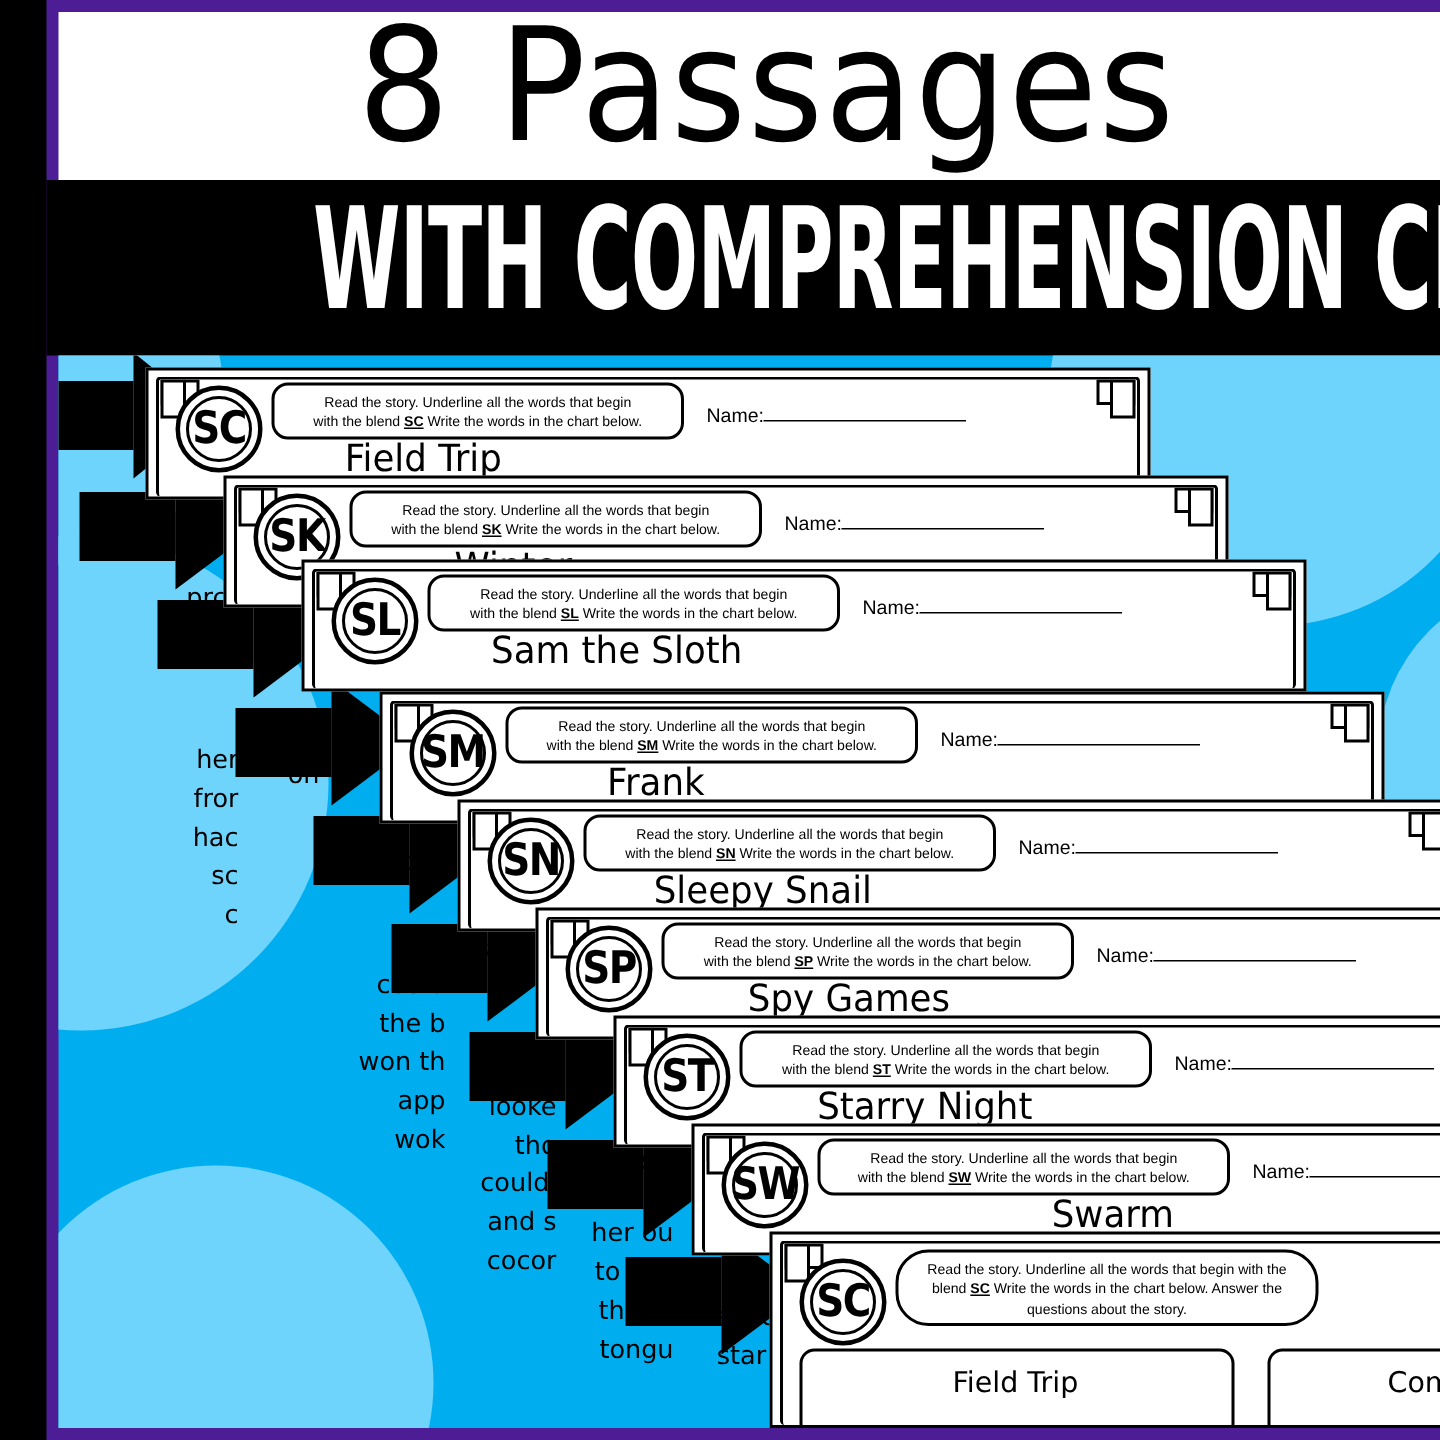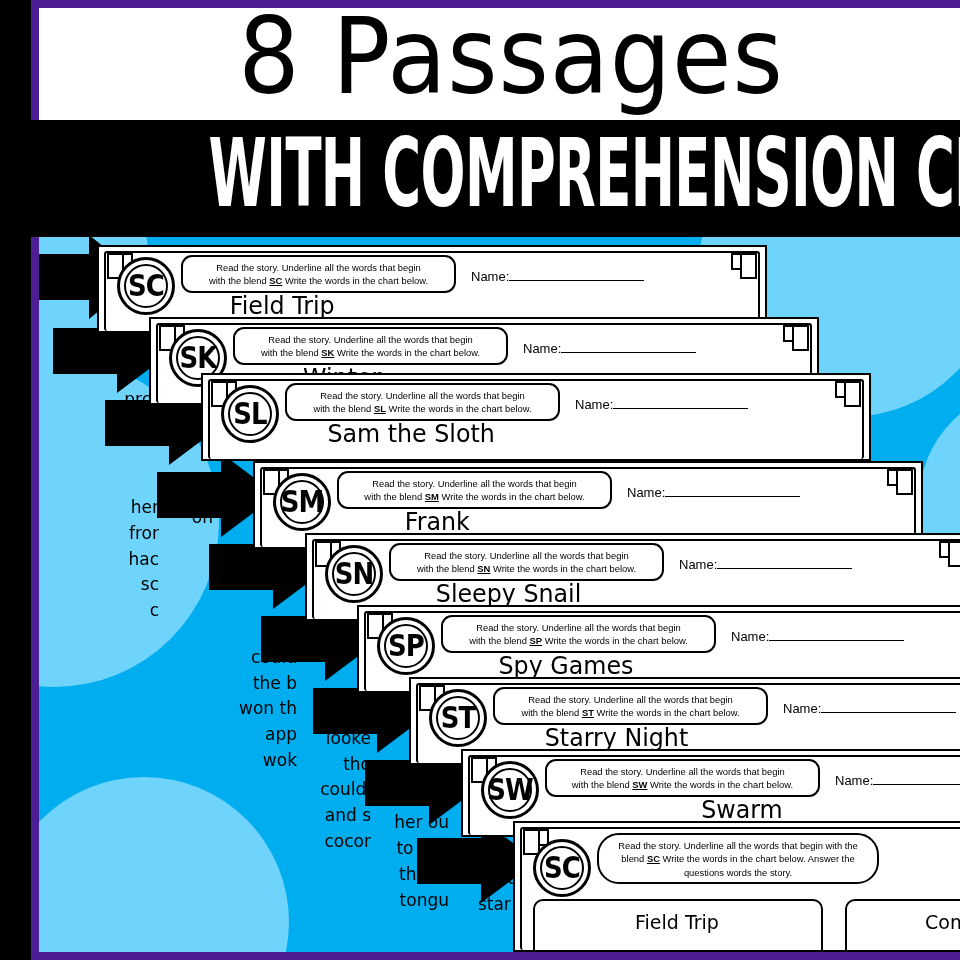--- a/index.html
+++ b/index.html
@@ -393,21 +393,21 @@
       <div class="notch" style="left:8px;top:6px;"></div>
       <div class="notch2" style="left:8px;top:6px;"></div>
 
       <div class="badge" style="left:18px;top:16px;">
         <div class="ring2"></div>
         <div class="blend">SC</div>
       </div>
       <div class="instr" style="left:82px;top:10px;width:282px;border-radius:22px;">
         <div>Read the story. Underline all the words that begin with the</div>
         <div><span>blend </span><b>SC</b><span>  Write the words in the chart below.  Answer the</span></div>
-        <div>questions words the story.</div>
+        <div>questions about the story.</div>
       </div>
       <div class="botbox" style="left:18px;top:76px;width:290px;height:60px;"></div>
       <div class="botbox" style="left:330px;top:76px;width:330px;height:60px;"></div>
       <div class="botlabel" style="left:120px;top:88px;">Field Trip</div>
       <div class="botlabel" style="left:410px;top:88px;">Compr</div>
     </div>
 
     <div class="arrow" style="left:-8px;top:-2px;width:110px;height:84px;">
       <div class="shaft" style="width:58px;height:46px;"></div>
       <div class="head" style="border-width:42px 0 42px 52px;"></div>

